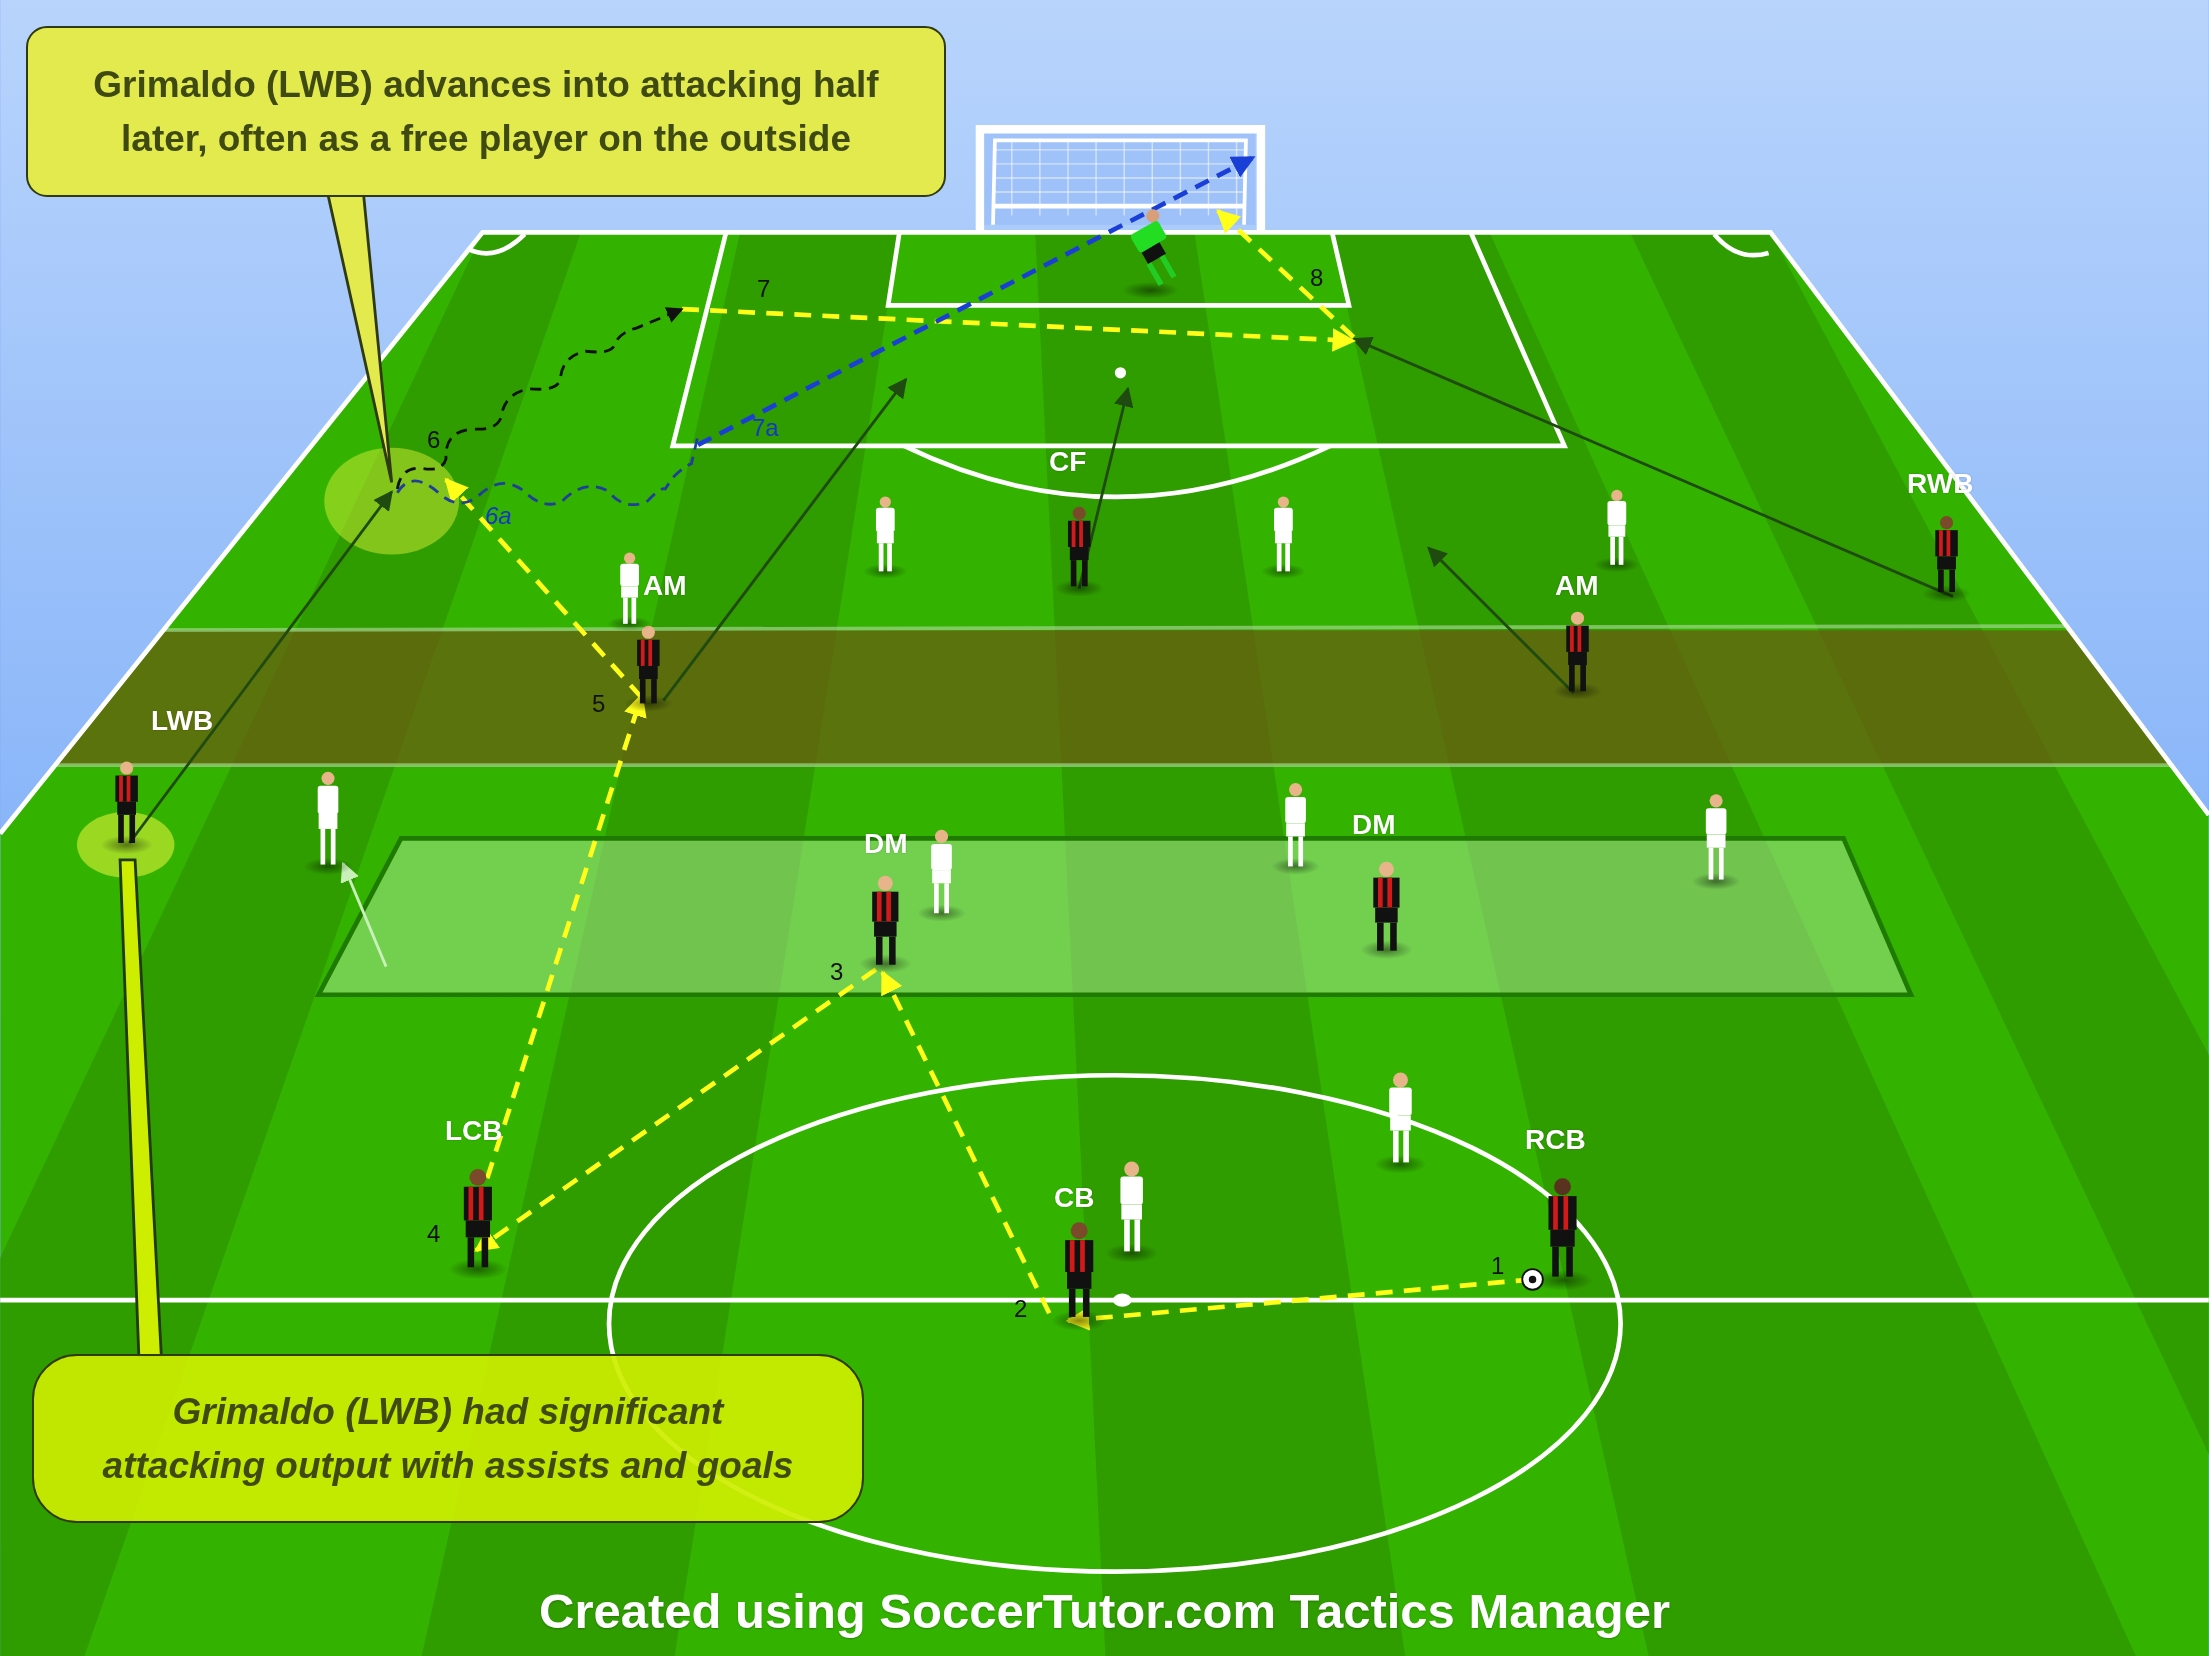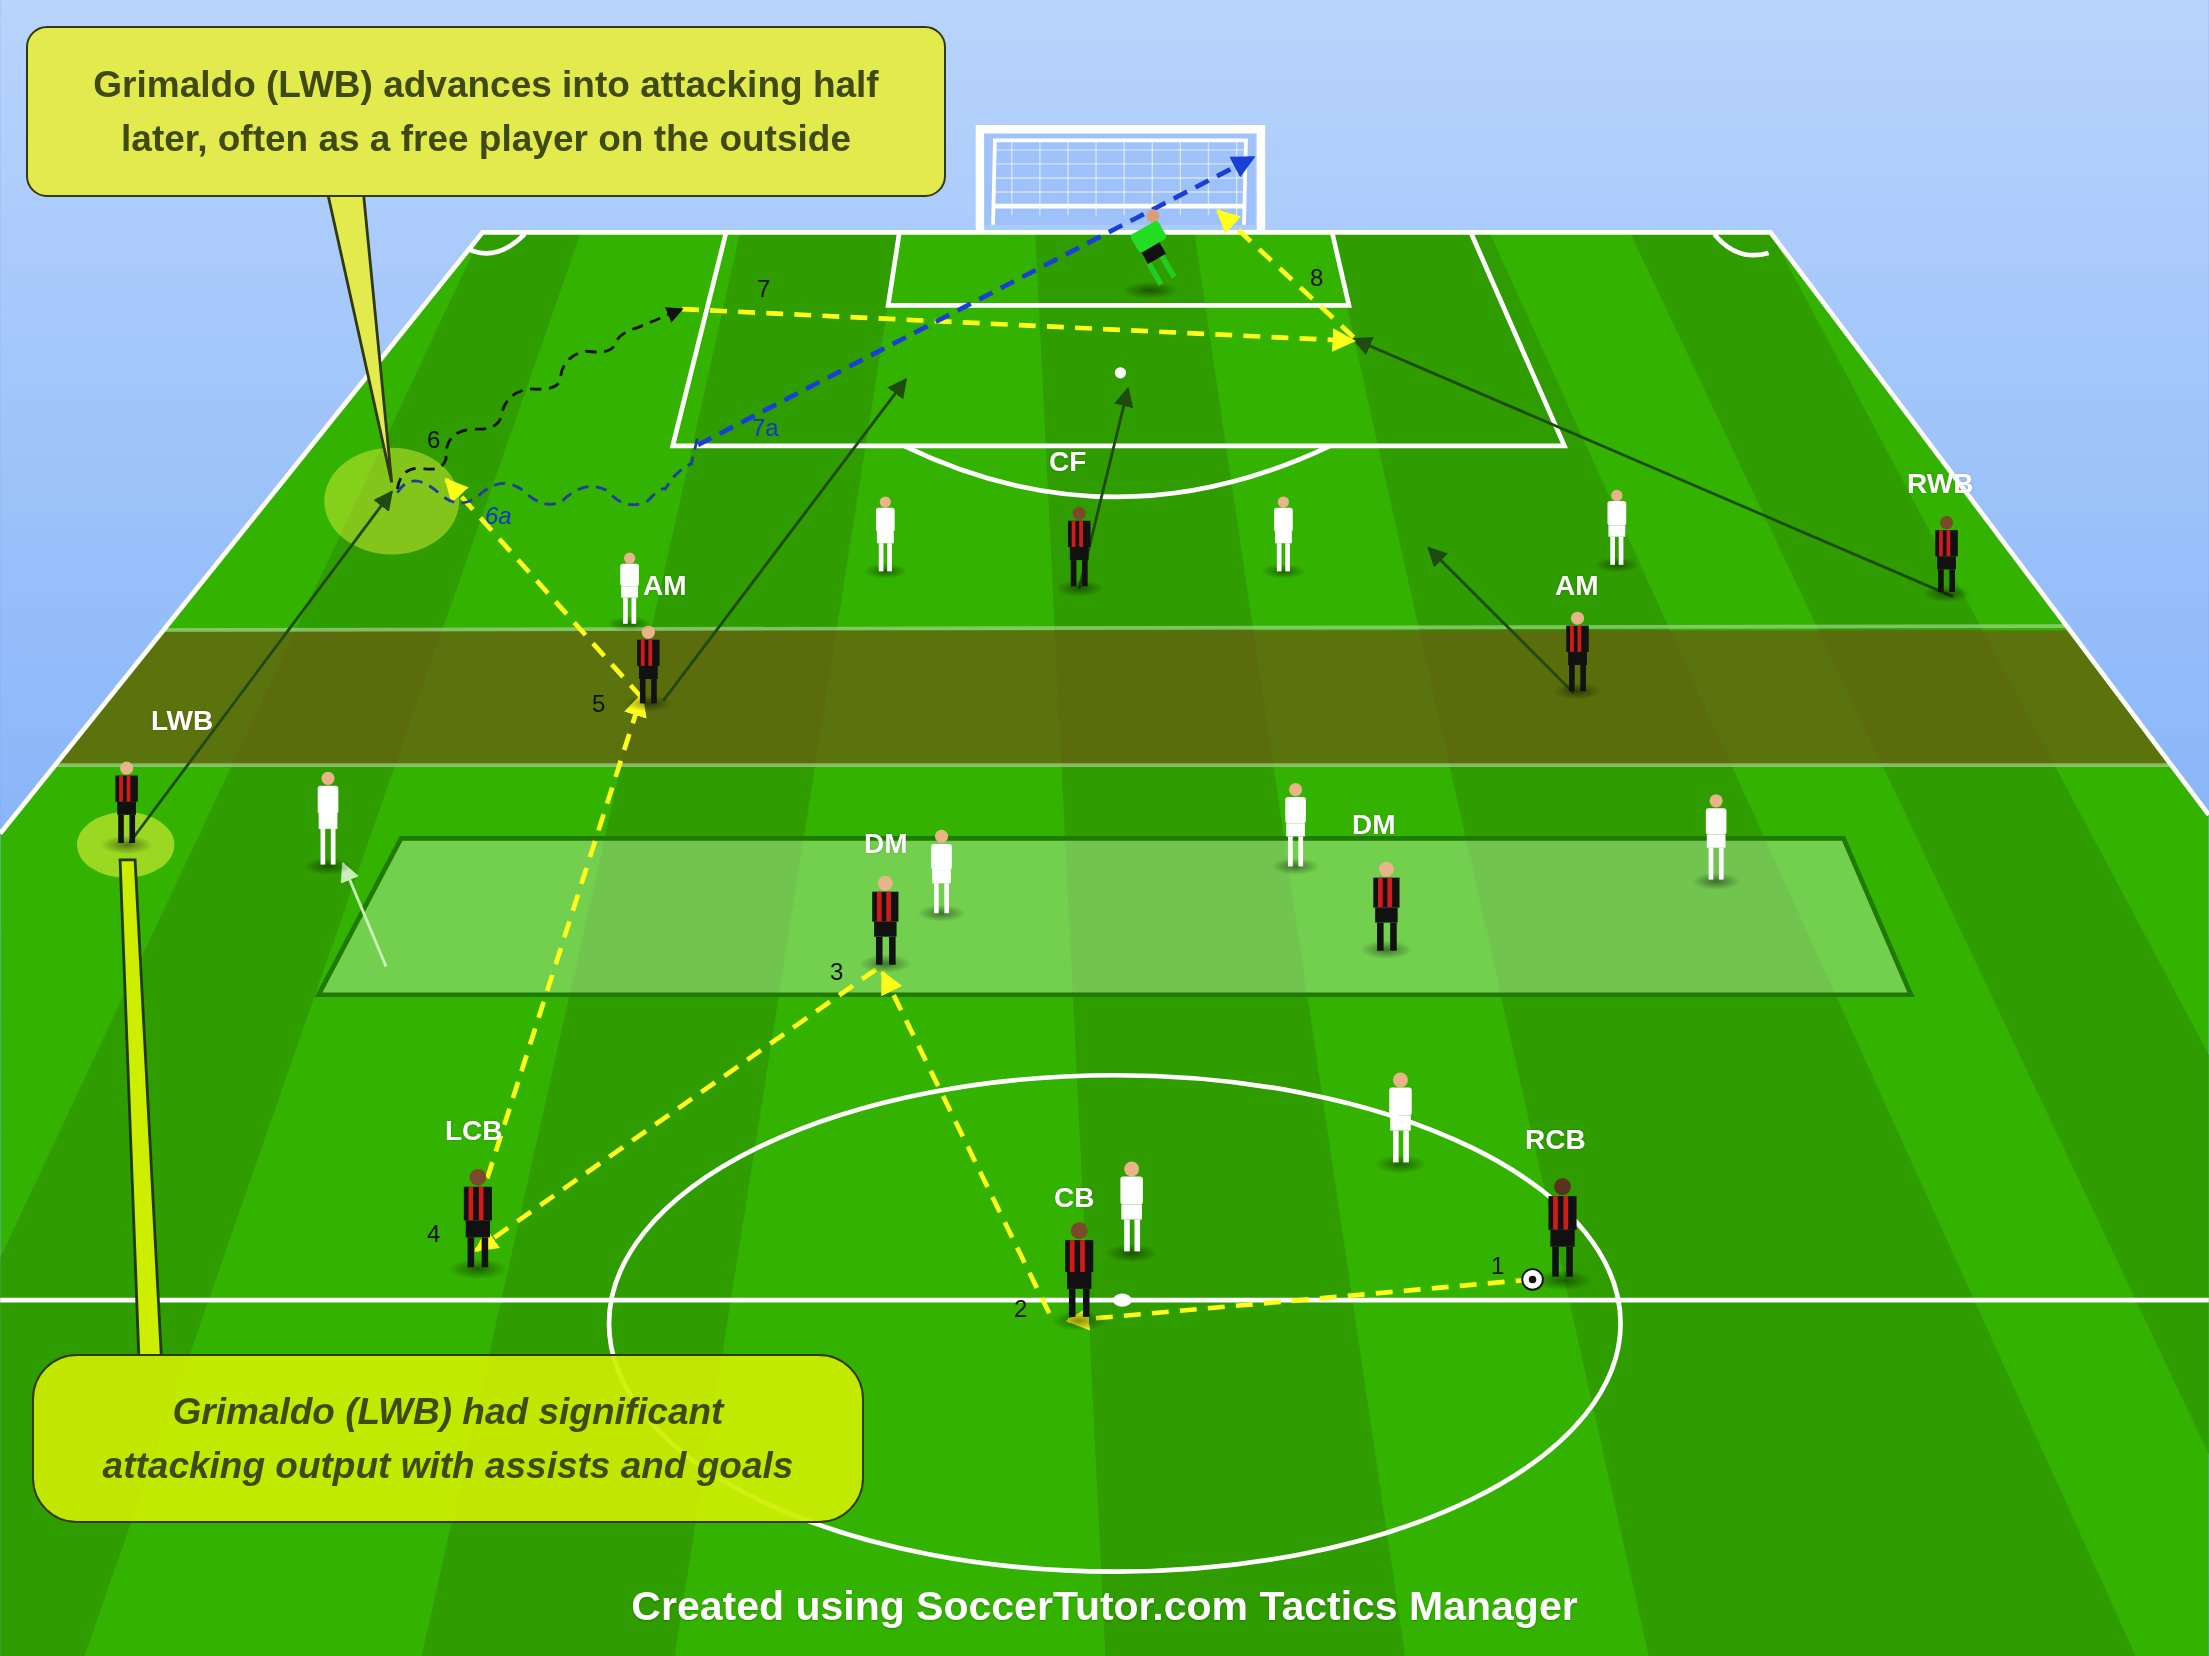--- a/index.html
+++ b/index.html
@@ -4,21 +4,21 @@
 <style>
   html,body{margin:0;padding:0;}
   body{width:2209px;height:1656px;overflow:hidden;position:relative;background:#6aa6f8;font-family:"Liberation Sans",sans-serif;}
   #stage{position:absolute;left:0;top:0;width:2209px;height:1656px;}
   .callout{position:absolute;box-sizing:border-box;border:2.8px solid #2f3a10;border-radius:45px;display:flex;flex-direction:column;align-items:center;justify-content:center;text-align:center;font-family:"Liberation Sans",sans-serif;font-weight:bold;color:#3f4a12;font-size:37px;line-height:54px;}
   #callout-top{left:26px;top:26px;width:920px;height:171px;background:#e2ea4e;border-radius:21px;}
   #callout-bottom{left:32px;top:1354px;width:832px;height:169px;background:rgba(206,238,0,0.92);font-style:italic;}
   .pl{position:absolute;color:#ffffff;font-weight:bold;font-size:28px;font-family:"Liberation Sans",sans-serif;text-shadow:0 0 1.9px rgba(0,0,0,0.25);white-space:nowrap;}
   .num{position:absolute;color:#111111;font-size:24px;font-family:"Liberation Sans",sans-serif;white-space:nowrap;}
   .num.blue{color:#1537c9;}
-  #credit{position:absolute;left:0;width:2209px;top:1583px;text-align:center;color:#ffffff;font-weight:bold;font-size:41px;font-family:"Liberation Sans",sans-serif;text-shadow:0 0.9px 1.9px rgba(0,0,0,0.25);}
+  #credit{position:absolute;left:0;width:2209px;top:1583px;text-align:center;color:#ffffff;font-weight:bold;font-size:49px;font-family:"Liberation Sans",sans-serif;text-shadow:0 0.9px 1.9px rgba(0,0,0,0.25);}
 </style>
 </head>
 <body>
 
 <div id="stage">
 <svg width="2209" height="1656" viewBox="0 0 2358 1768" xmlns="http://www.w3.org/2000/svg" style="position:absolute;left:0;top:0;">
   <defs>
     <linearGradient id="sky" x1="0" y1="0" x2="0" y2="1">
       <stop offset="0" stop-color="#b8d4fc"></stop>
       <stop offset="1" stop-color="#5b97f5"></stop>

